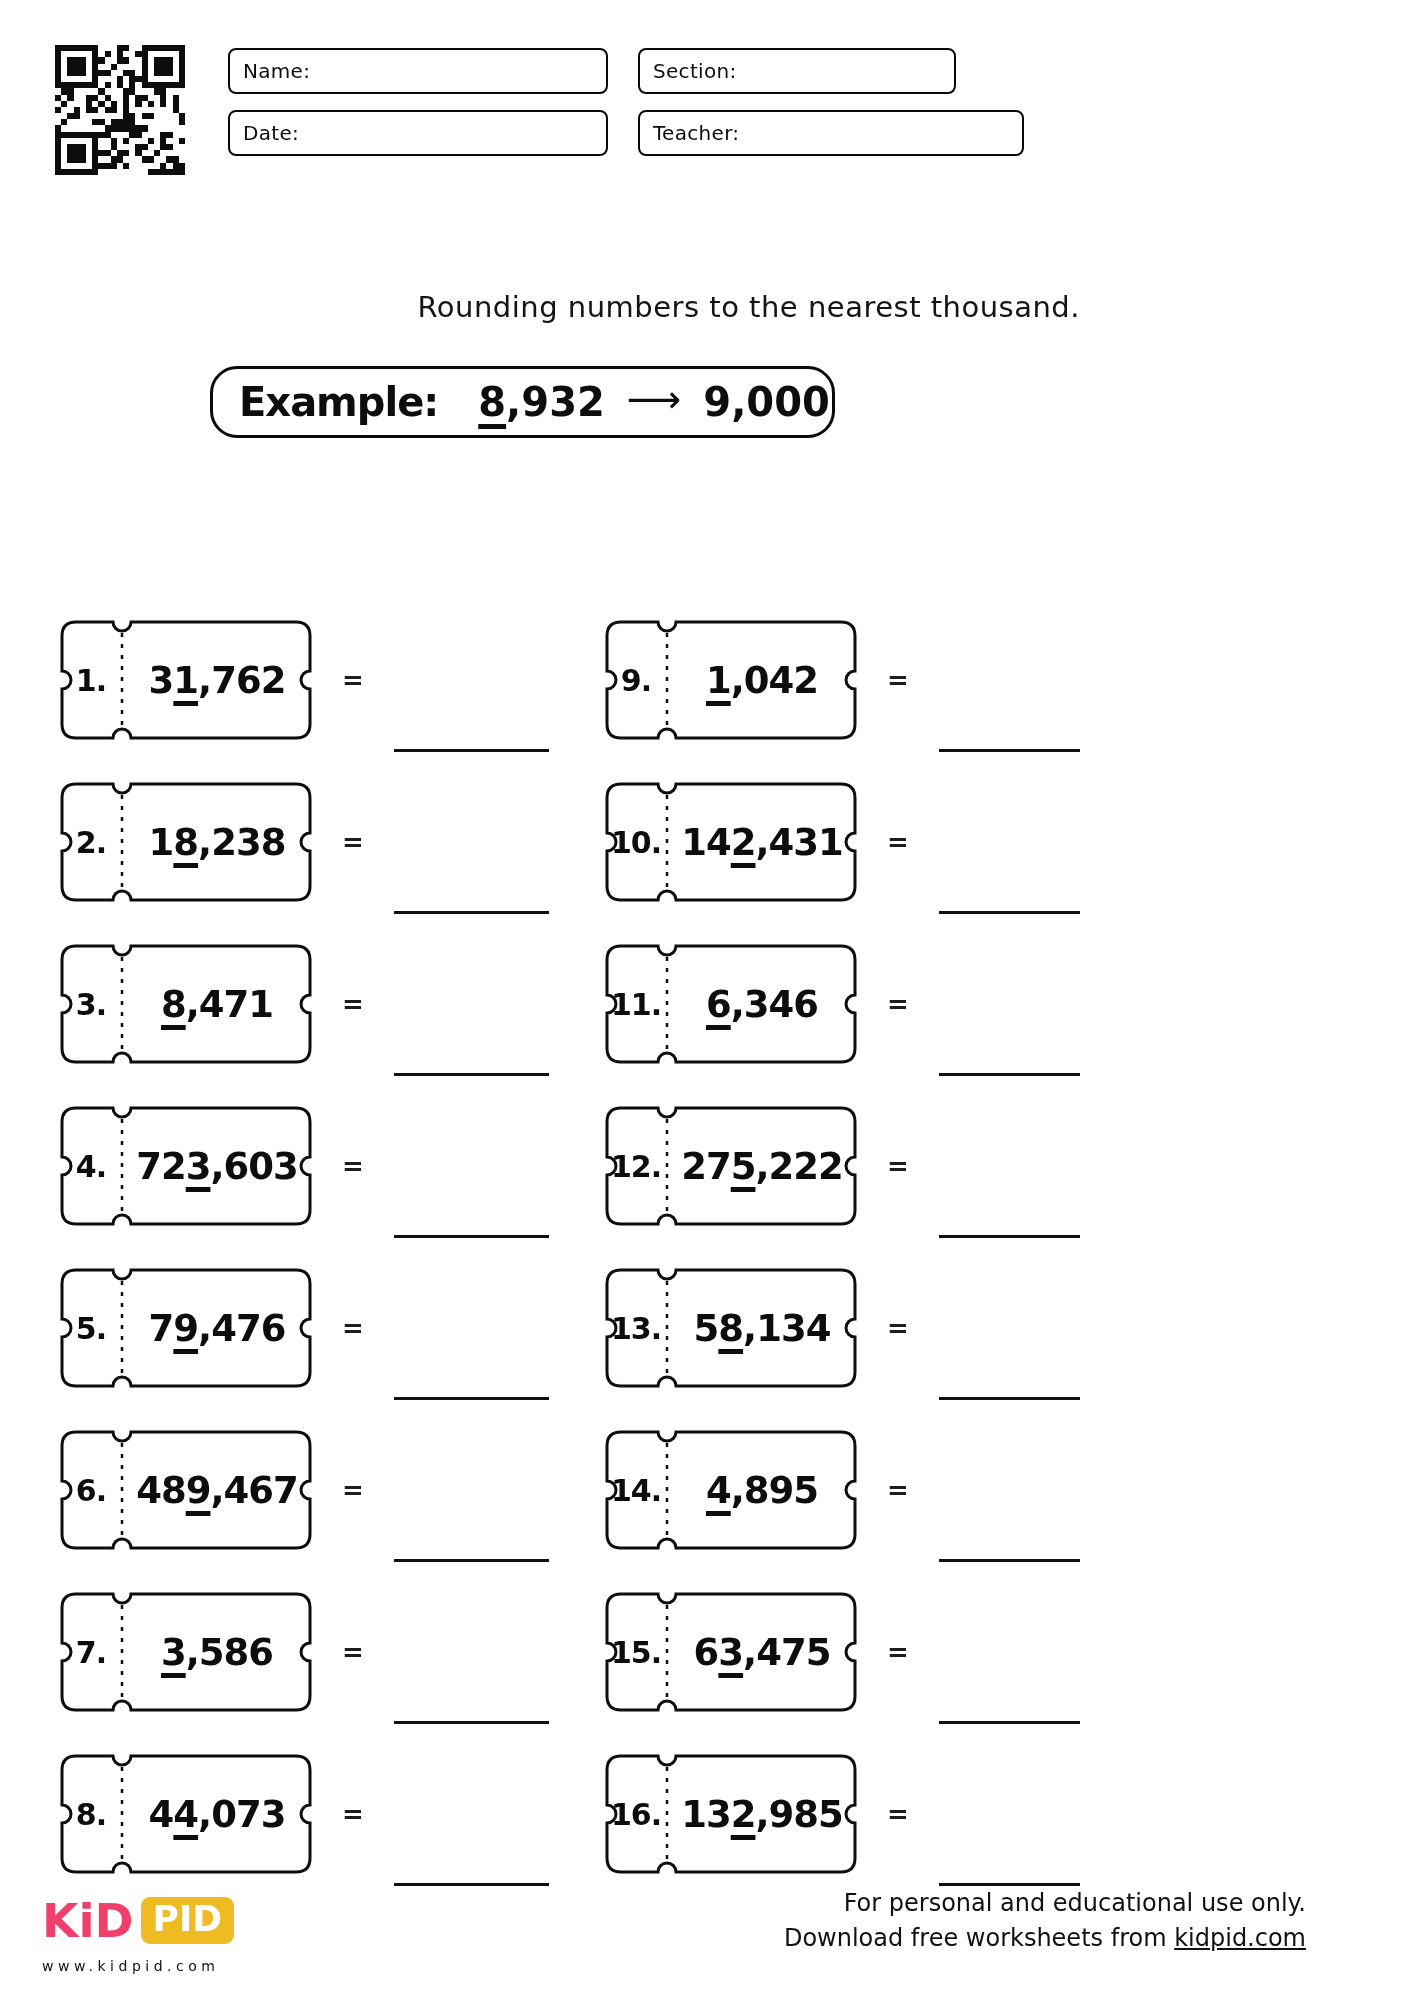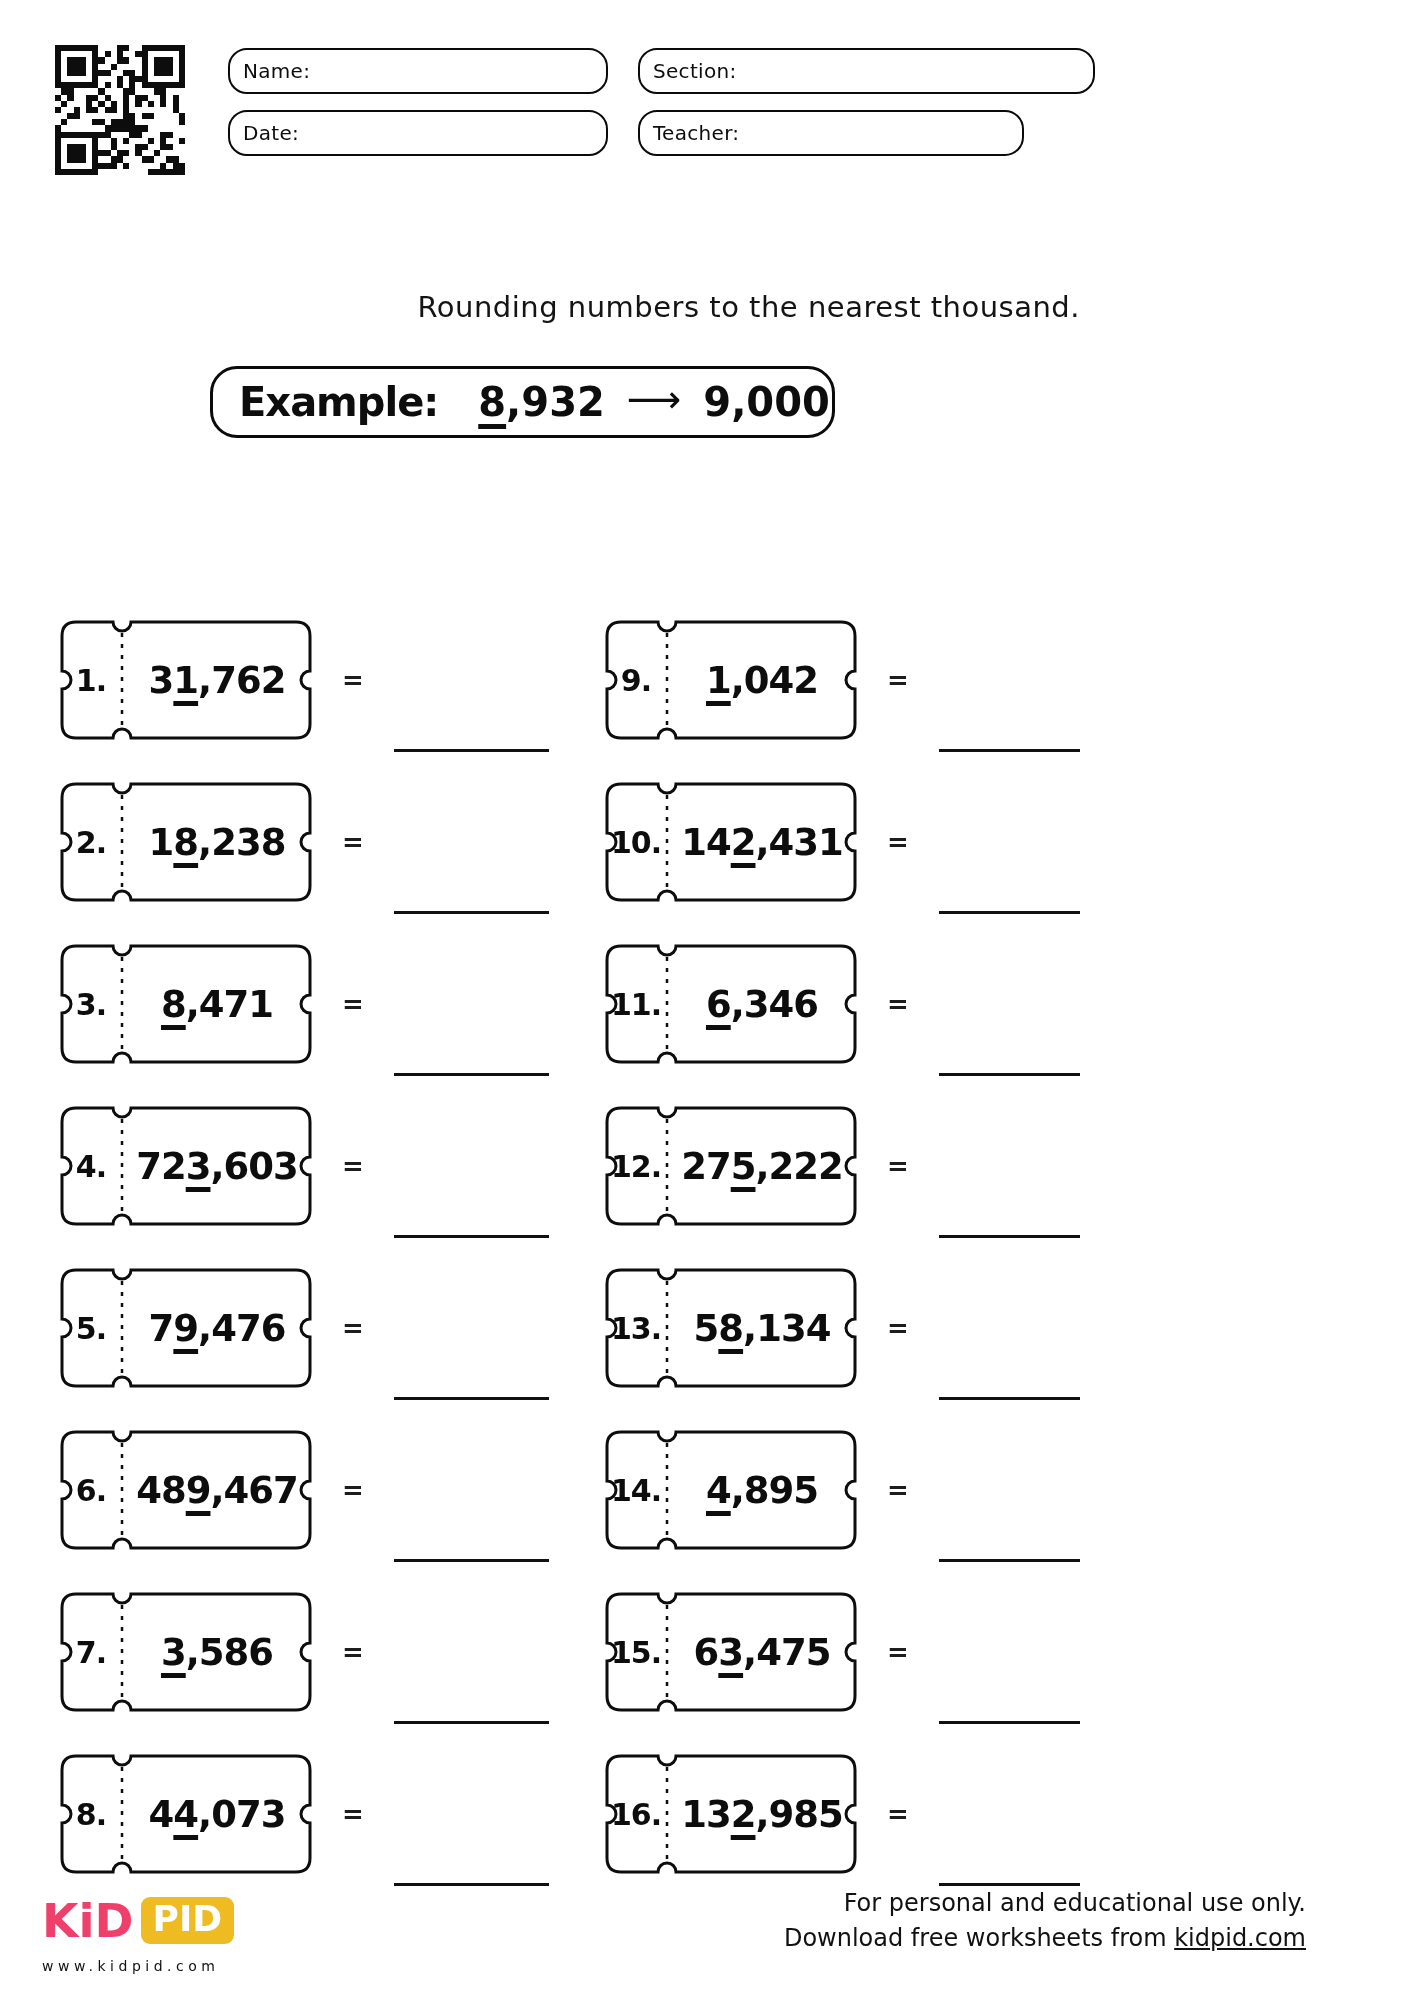--- a/index.html
+++ b/index.html
@@ -4,27 +4,27 @@
 <style>
   * { margin:0; padding:0; box-sizing:border-box; }
   html,body { background:#ffffff; }
   .page {
     position:relative; width:1414px; height:2000px; background:#ffffff;
     font-family:"DejaVu Sans", sans-serif; color:#0d0d0d; overflow:hidden;
   }
   
   #qr { position:absolute; left:55px; top:45px; }
   .field {
-    position:absolute; height:46px; border:2.5px solid #0a0a0a; border-radius:19px;
+    position:absolute; height:46px; border:2.5px solid #0a0a0a; border-radius:8px;
     display:flex; align-items:center; padding-left:13px; background:#fff;
   }
   .field span { font-size:20px; letter-spacing:.3px; color:#0d0d0d; }
   .f-name    { left:228px; top:48px;  width:380px; }
   .f-date    { left:228px; top:110px; width:380px; }
-  .f-section { left:638px; top:48px;  width:457px; }
+  .f-section { left:638px; top:48px;  width:318px; }
   .f-teacher { left:638px; top:110px; width:386px; }
   
   .title {
     position:absolute; left:60px; top:180px; width:1020px; text-align:center;
     font-size:76px; font-weight:bold; letter-spacing:-2px; color:#F93E3E;
   }
   .subtitle {
     position:absolute; left:60px; top:290px; width:1020px; text-align:right;
     font-size:29px; letter-spacing:.5px; color:#141414;
   }

